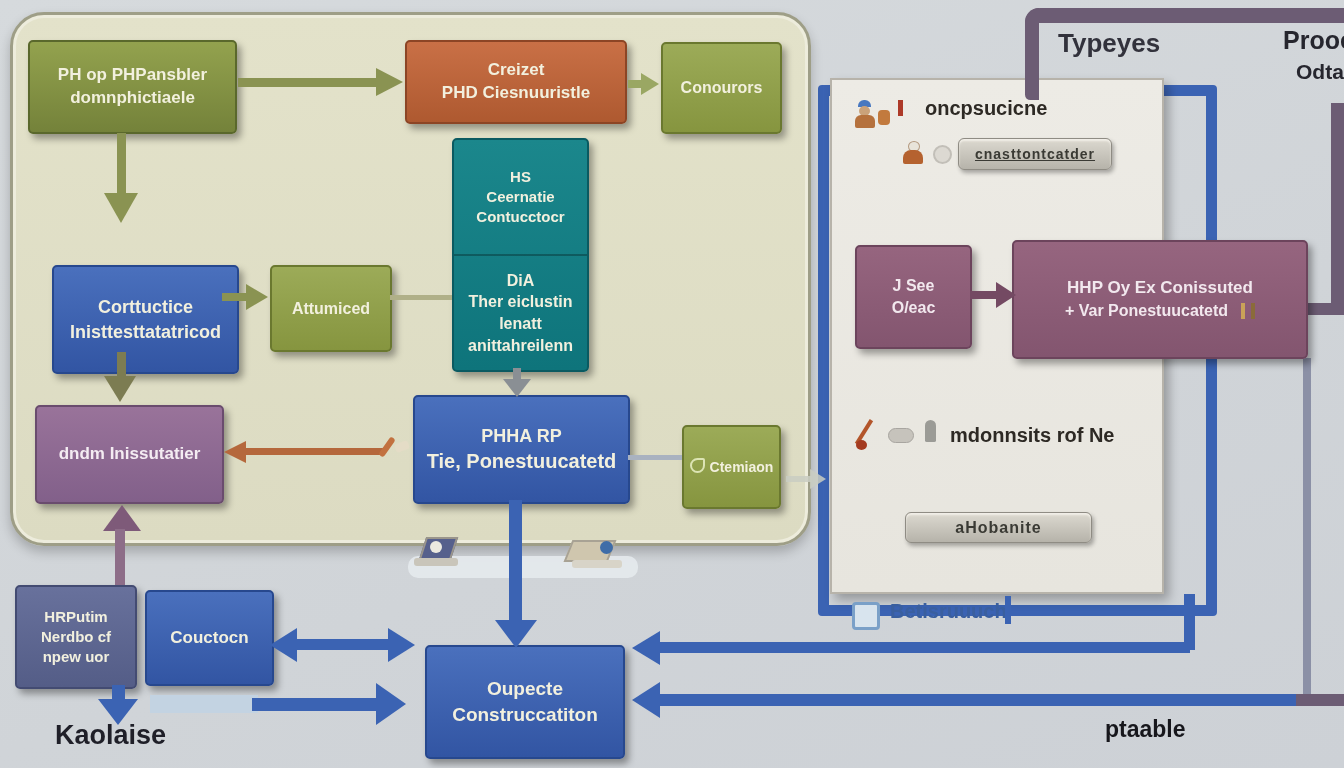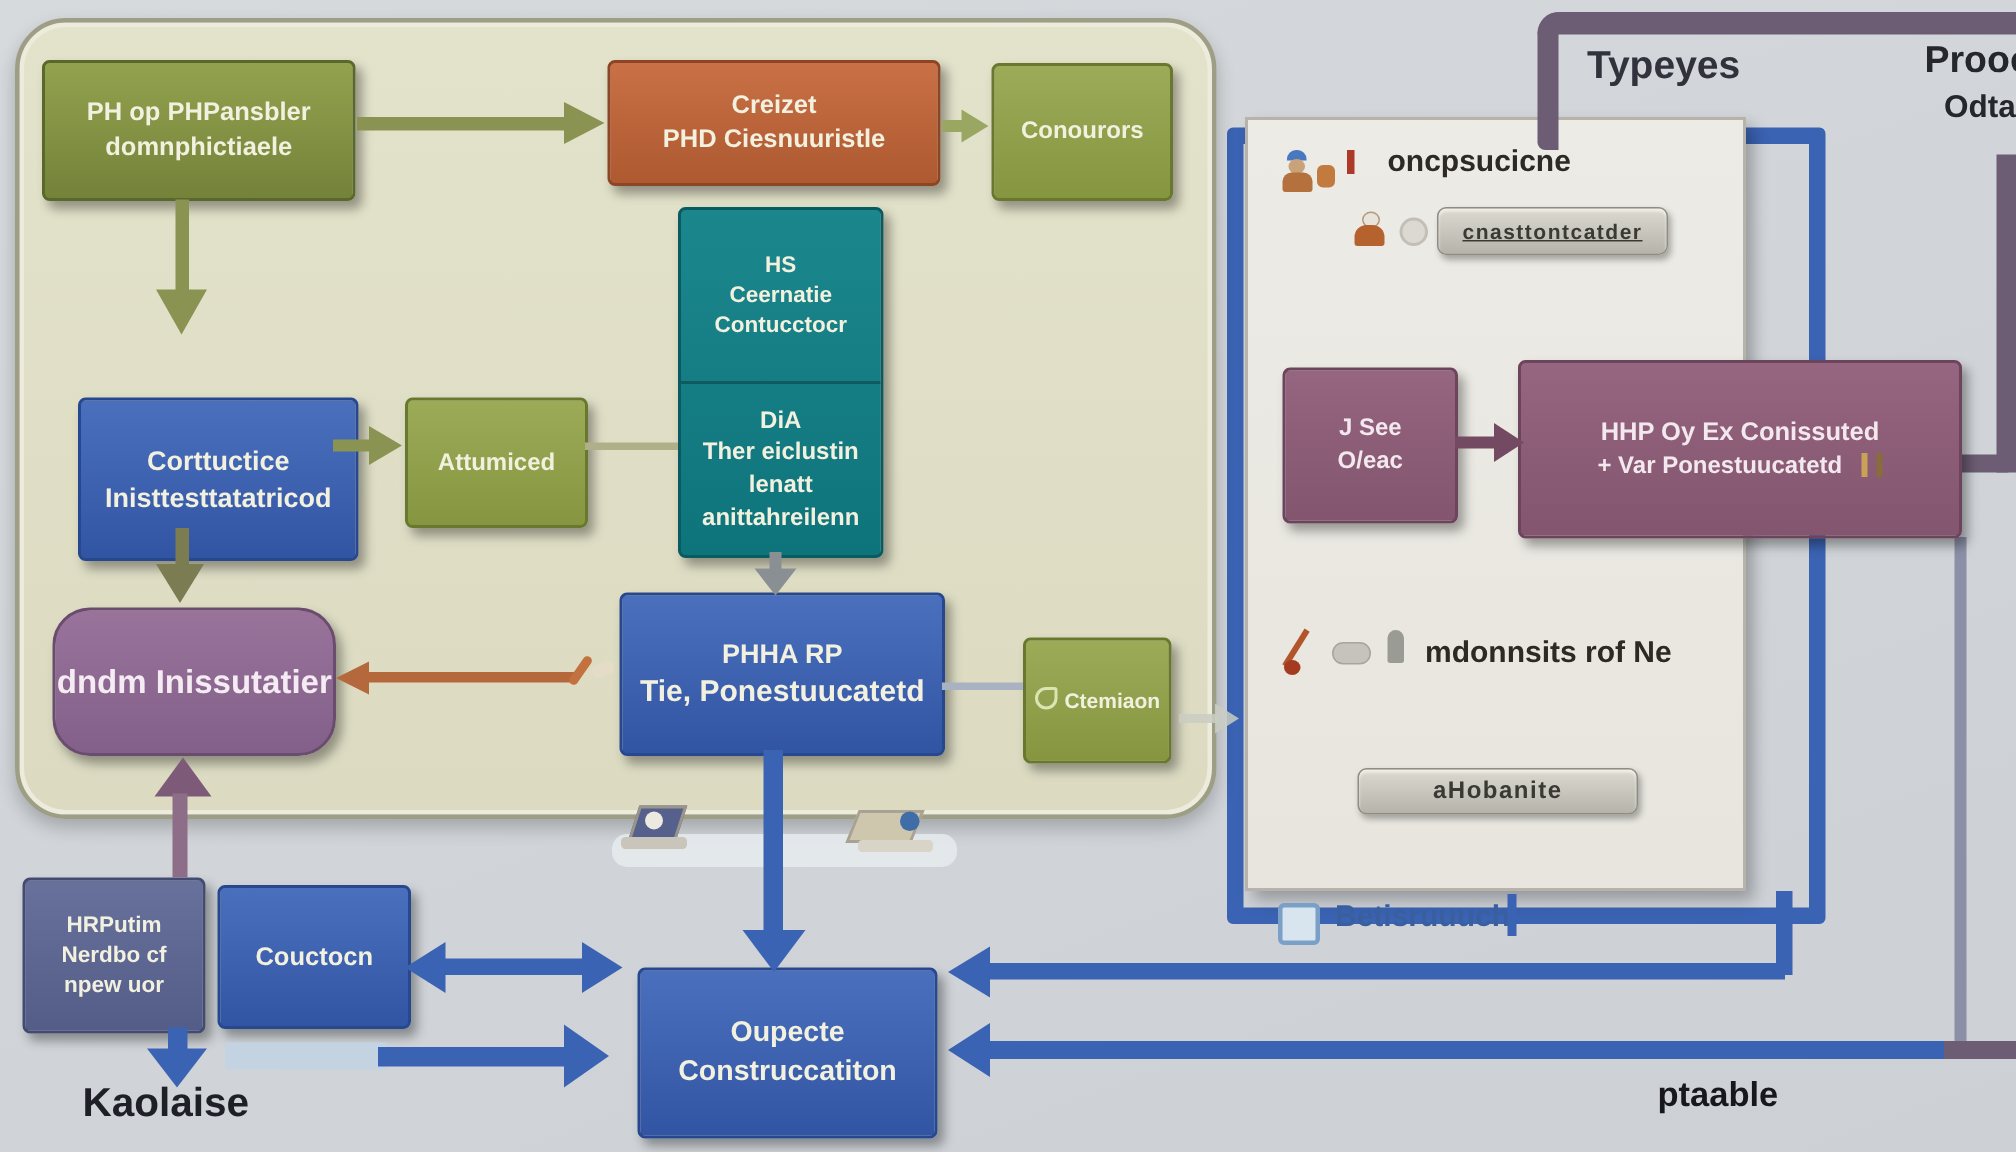--- a/index.html
+++ b/index.html
@@ -127,21 +127,21 @@
 
   <div class="box olive" style="left:270px;top:265px;width:118px;height:83px;font-size:16px;">
     <div>Attumiced</div>
   </div>
 
   <div class="shaft" style="left:390px;top:295px;width:62px;height:5px;background:#b0b088;"></div>
 
   <div class="shaft" style="left:117px;top:352px;width:9px;height:26px;background:#7c7c52;"></div>
   <div class="head" style="left:104px;top:376px;border-left:16px solid transparent;border-right:16px solid transparent;border-top:26px solid #7c7c52;"></div>
 
-  <div class="box purple" style="left:35px;top:405px;width:185px;height:95px;font-size:22px;border-radius:25px;">
+  <div class="box purple" style="left:35px;top:405px;width:185px;height:95px;font-size:17px;">
     <div>dndm Inissutatier</div>
   </div>
 
   <div class="head" style="left:224px;top:441px;border-top:11px solid transparent;border-bottom:11px solid transparent;border-right:22px solid #b5683c;"></div>
   <div class="shaft" style="left:245px;top:448px;width:140px;height:7px;background:#b5683c;"></div>
   <div class="shaft" style="left:384px;top:436px;width:6px;height:22px;background:#c2713f;transform:rotate(35deg);border-radius:3px;"></div>
   <div class="shaft" style="left:395px;top:442px;width:14px;height:9px;background:#e4dcc6;transform:rotate(-20deg);border-radius:3px;"></div>
 
   <div class="shaft" style="left:513px;top:368px;width:8px;height:12px;background:#8a8f94;"></div>
   <div class="head" style="left:503px;top:379px;border-left:14px solid transparent;border-right:14px solid transparent;border-top:18px solid #8a8f94;"></div>

